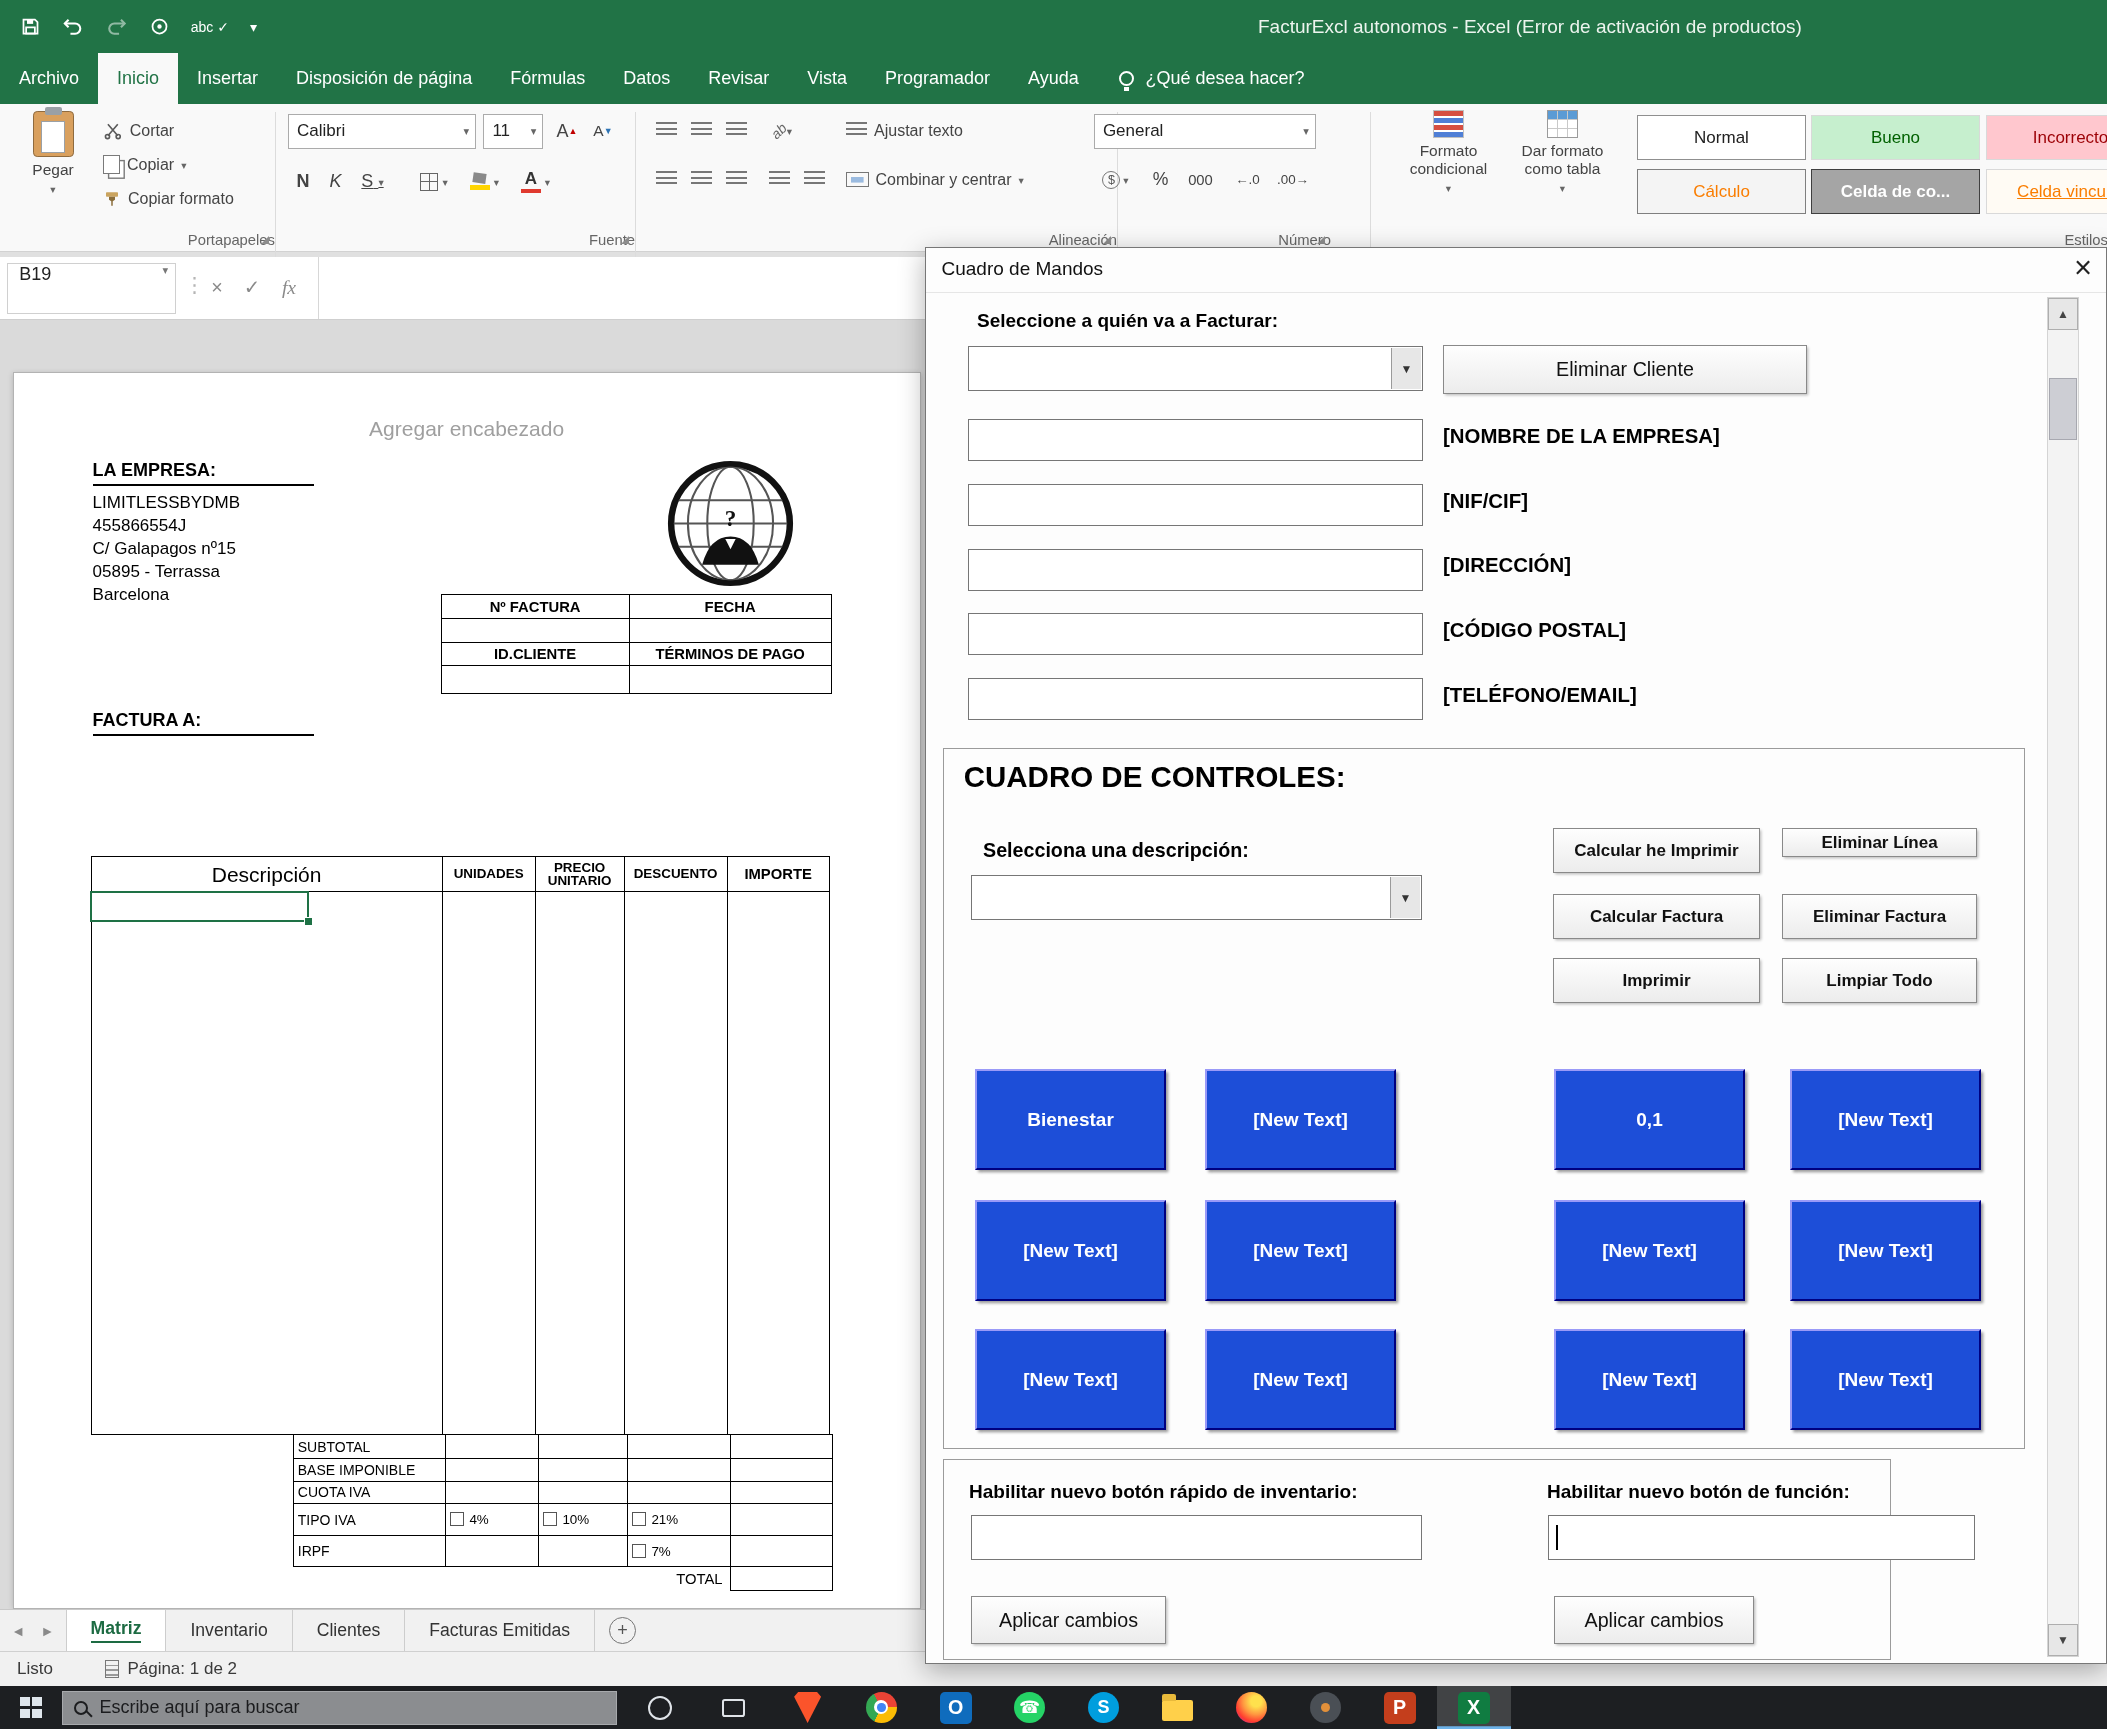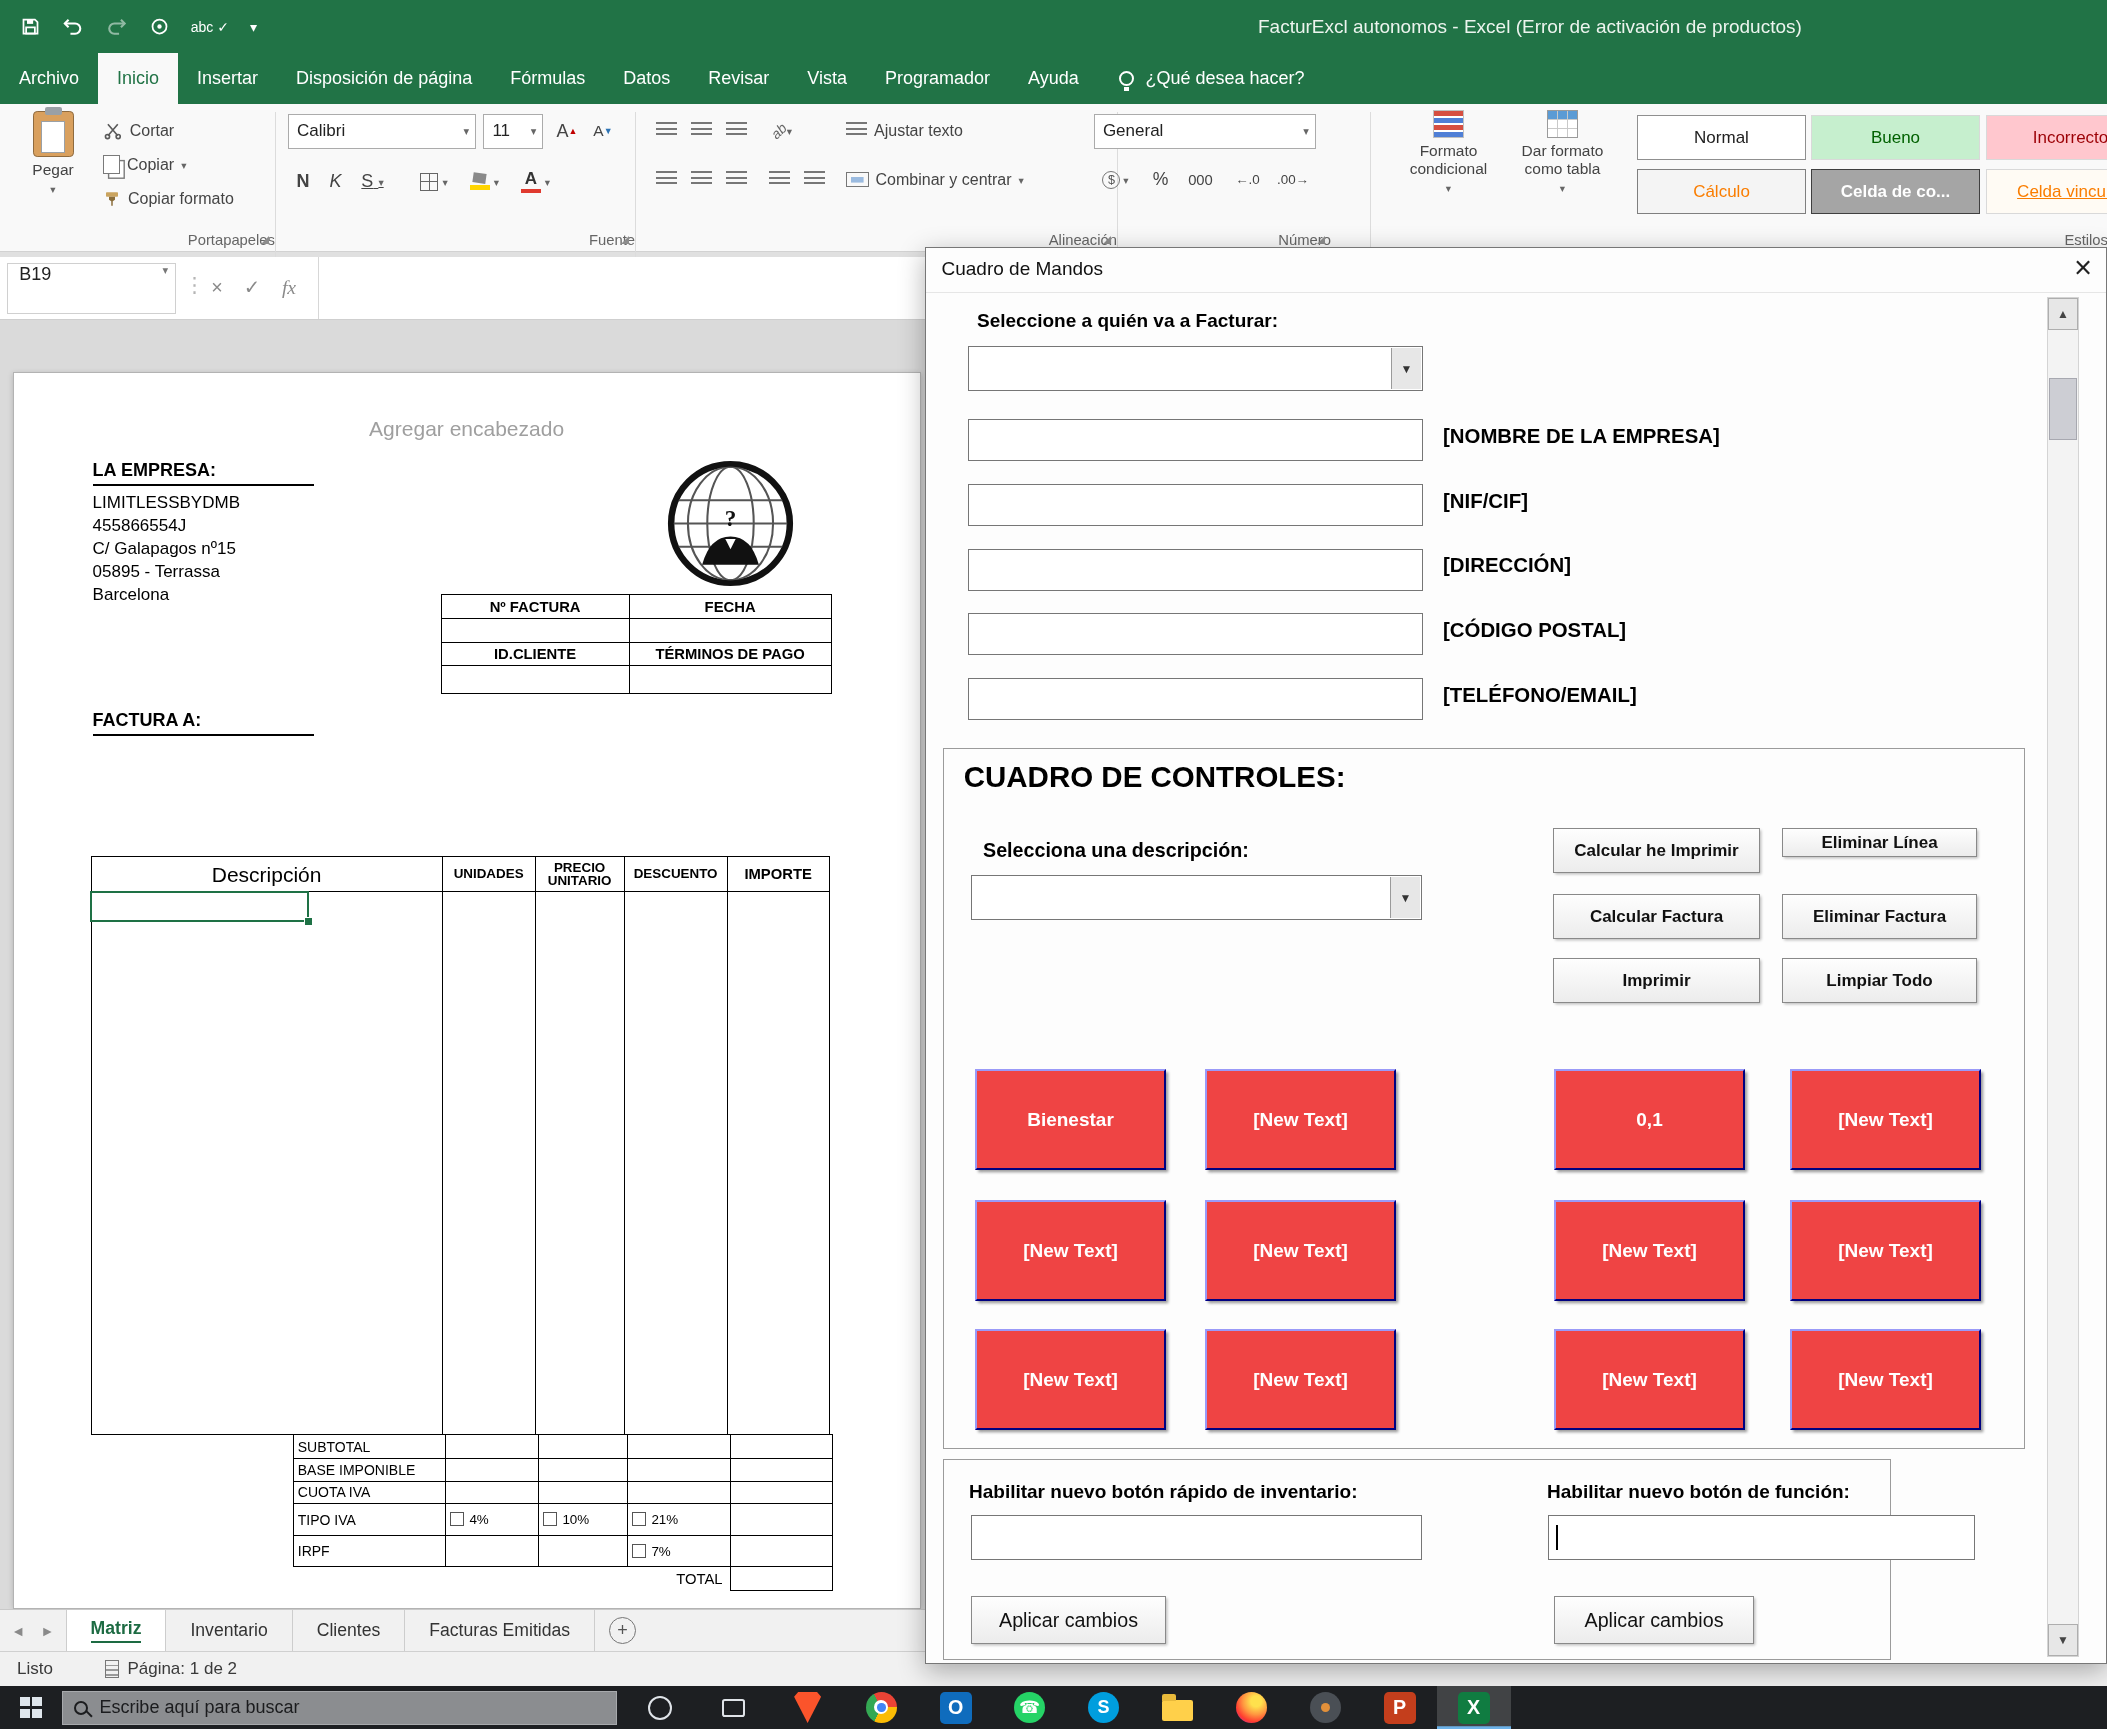--- a/index.html
+++ b/index.html
@@ -109,21 +109,21 @@
 .uftitle{position:absolute;left:0;top:0;width:100%;height:45px;background:#fdfdfd;border-bottom:0.7px solid #e6e6e6}
 .uftitle .t{position:absolute;left:15.5px;top:9.8px;font-size:19px;color:#111}
 .ufclose{position:absolute;right:14px;top:4.2px;font-size:31px;color:#222;line-height:1;font-weight:300}
 .ublab{position:absolute;font-weight:bold;color:#000;white-space:nowrap}
 .vtxt{position:absolute;background:#fff;border:0.7px solid #767676}
 .vcombo{position:absolute;background:#fff;border:0.7px solid #767676}
 .vcombo .da{position:absolute;top:1.4px;bottom:1.4px;right:1.4px;width:29.5px;background:#e7e7e7;border-left:0.7px solid #9a9a9a;display:flex;align-items:center;justify-content:center;font-size:12px;color:#333}
 .vbtn{position:absolute;background:linear-gradient(#fefefe,#ececec);border:0.7px solid #898989;box-shadow:2.1px 2.1px 2.8px rgba(0,0,0,.28);display:flex;align-items:center;justify-content:center;font-size:19.7px;color:#111;white-space:nowrap}
 .vbtn.sm{font-size:17px;font-weight:600}
 .vframe{position:absolute;border:0.7px solid #9b9b9b}
-.bbtn{position:absolute;width:191px;height:101px;background:#ef4444;color:#fff;font-weight:600;font-size:19px;display:flex;align-items:center;justify-content:center;border:2.8px solid;border-color:#9a9af8 #000080 #000080 #9a9af8;box-shadow:2.8px 2.8px 2.8px rgba(0,0,0,.4);white-space:nowrap}
+.bbtn{position:absolute;width:191px;height:101px;background:#1d4ed8;color:#fff;font-weight:600;font-size:19px;display:flex;align-items:center;justify-content:center;border:2.8px solid;border-color:#9a9af8 #000080 #000080 #9a9af8;box-shadow:2.8px 2.8px 2.8px rgba(0,0,0,.4);white-space:nowrap}
 .caret{position:absolute;left:7px;top:9px;width:2.1px;height:25px;background:#000}
 .uscroll{position:absolute;right:27px;top:49px;bottom:5.6px;width:32px;background:#f3f3f3;border:0.7px solid #d4d4d4}
 .sbtn{position:absolute;left:0;width:100%;height:32px;background:#e7e7e7;border:0.7px solid #aeaeae;display:flex;align-items:center;justify-content:center;font-size:12px;color:#444}
 .sthumb{position:absolute;left:1.4px;width:28px;top:80px;height:62px;background:#cdced4;border:0.7px solid #a7a8b0}
 
 
 .tbar{position:absolute;top:1686px;left:0;width:100%;height:43px;background:#1d1f22;display:flex;align-items:center;z-index:200}
 .tstart{width:62px;height:100%;display:flex;align-items:center;justify-content:center}
 .winlogo{display:grid;grid-template-columns:9.8px 9.8px;grid-template-rows:9.8px 9.8px;gap:2.1px}
 .winlogo i{background:#dfe6ec}
@@ -584,20 +584,23 @@
   <div class="uform">
     <div class="uftitle">
       <span class="t">Cuadro de Mandos</span>
       <span class="ufclose">×</span>
     </div>
 
     <div class="ublab" style="left:51px;top:62px;font-size:19px">Seleccione a quién va a Facturar:</div>
     <div class="vcombo" style="left:42px;top:98px;width:455px;height:45px">
         <span class="da">▼</span>
       </div>
+    <div class="vbtn" style="left:517px;top:97px;width:364px;height:49px">
+        <span>Eliminar Cliente</span>
+      </div>
 
     <div class="vtxt" style="left:42px;top:171px;width:455px;height:42px"></div>
     <div class="ublab" style="left:517px;top:177px;font-size:20.4px;font-weight:600">[NOMBRE DE LA EMPRESA]</div>
     <div class="vtxt" style="left:42px;top:236px;width:455px;height:42px"></div>
     <div class="ublab" style="left:517px;top:242px;font-size:20.4px;font-weight:600">[NIF/CIF]</div>
     <div class="vtxt" style="left:42px;top:301px;width:455px;height:42px"></div>
     <div class="ublab" style="left:517px;top:306px;font-size:20.4px;font-weight:600">[DIRECCIÓN]</div>
     <div class="vtxt" style="left:42px;top:365px;width:455px;height:42px"></div>
     <div class="ublab" style="left:517px;top:371px;font-size:20.4px;font-weight:600">[CÓDIGO POSTAL]</div>
     <div class="vtxt" style="left:42px;top:430px;width:455px;height:42px"></div>

